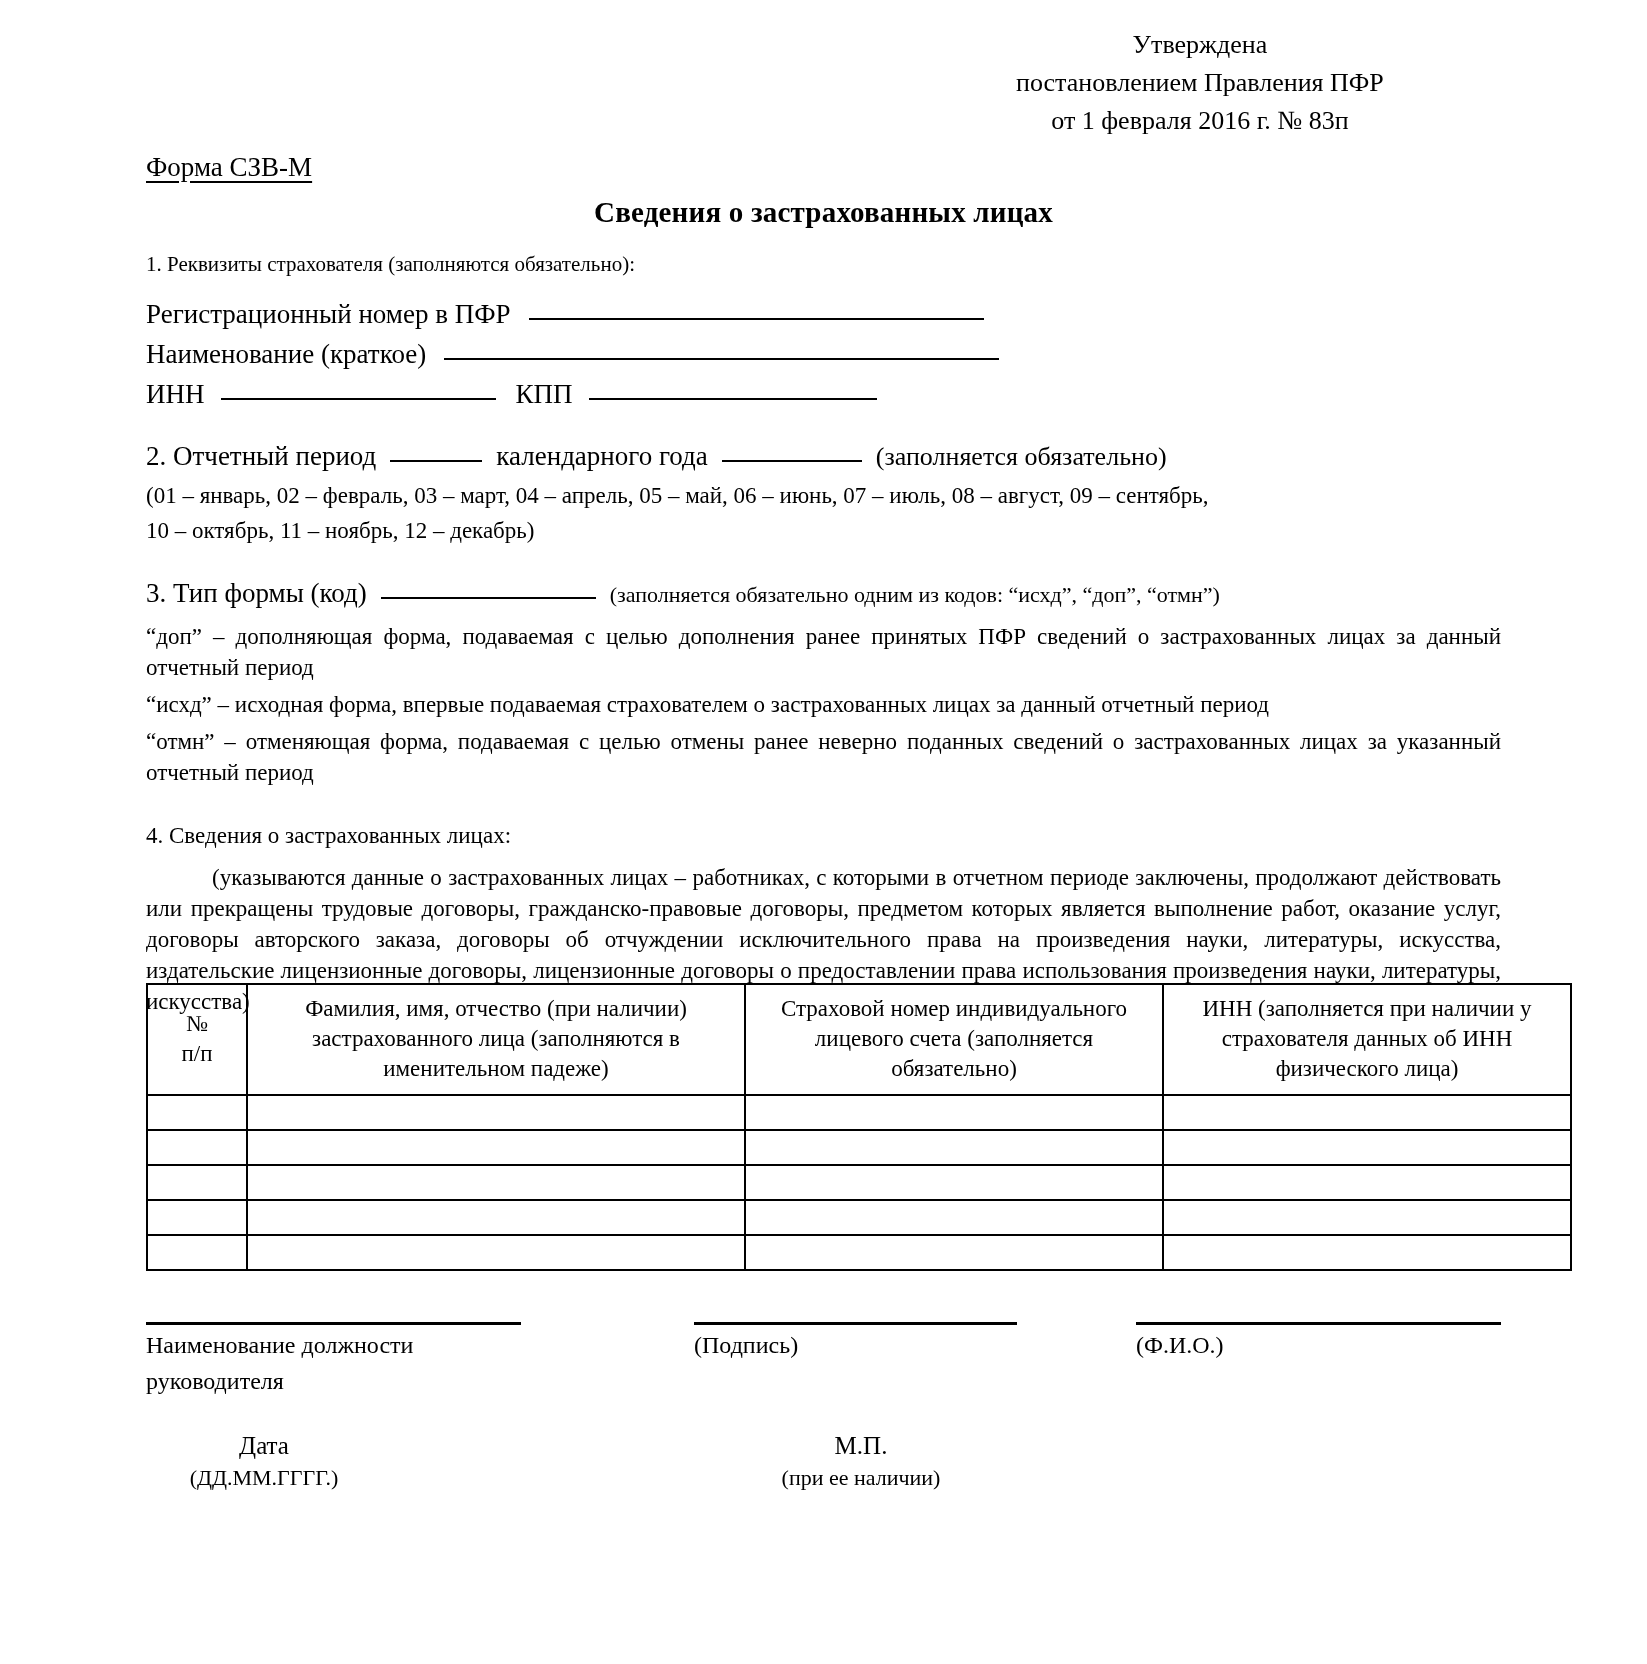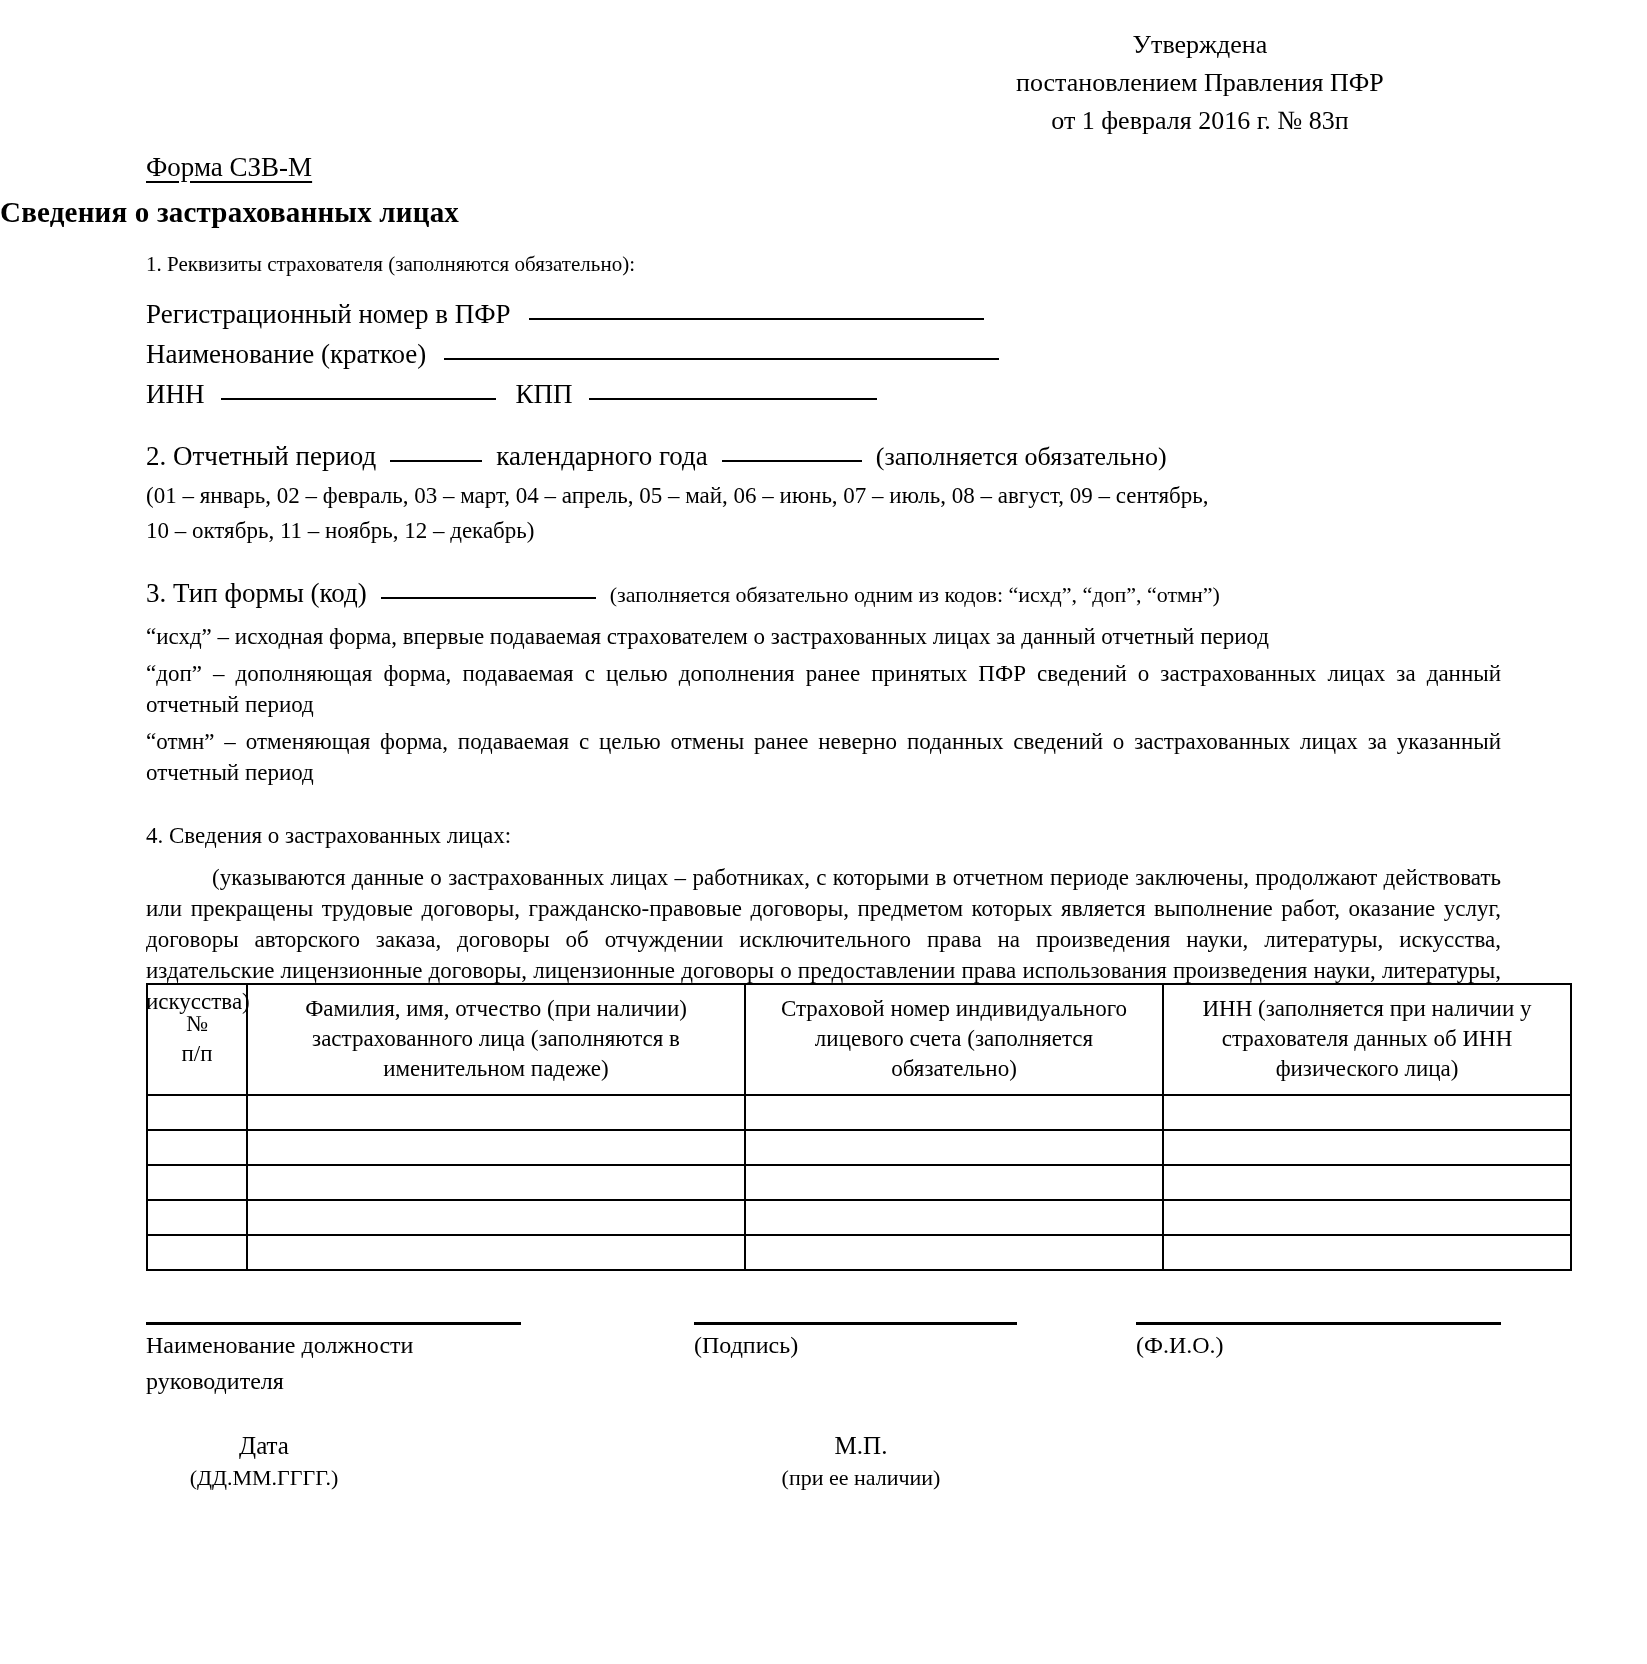--- a/index.html
+++ b/index.html
@@ -45,20 +45,21 @@
     text-decoration: underline;
     text-underline-offset: 5px;
   }
 
   
   .doc-title {
     position: absolute;
     left: 0;
     right: 0;
     top: 196px;
+    text-align: center;
     font-size: 29px;
     font-weight: bold;
     letter-spacing: 0.2px;
   }
 
   
   .content {
     position: absolute;
     left: 146px;
     top: 246px;
@@ -261,22 +262,22 @@
     </div>
     <div class="months-list">(01 – январь, 02 – февраль, 03 – март, 04 – апрель, 05 – май, 06 – июнь, 07 – июль, 08 – август, 09 – сентябрь,</div>
     <div class="months-list">10 – октябрь, 11 – ноябрь, 12 – декабрь)</div>
 
     <div class="sec3">
       <div class="sec3-head">
         <span class="field-label">3. Тип формы (код)</span>
         <span class="rule code"></span>
         <span class="sec3-note">(заполняется обязательно одним из кодов: “исхд”, “доп”, “отмн”)</span>
       </div>
+      <div class="code-desc">“доп” – дополняющая форма, подаваемая с целью дополнения ранее принятых ПФР сведений о застрахованных лицах за данный отчетный период</div>
       <div class="code-desc">“исхд” – исходная форма, впервые подаваемая страхователем о застрахованных лицах за данный отчетный период</div>
-      <div class="code-desc">“доп” – дополняющая форма, подаваемая с целью дополнения ранее принятых ПФР сведений о застрахованных лицах за данный отчетный период</div>
       <div class="code-desc">“отмн” – отменяющая форма, подаваемая с целью отмены ранее неверно поданных сведений о застрахованных лицах за указанный отчетный период</div>
     </div>
 
     <div class="sec4">
       <div class="sec4-head">4. Сведения о застрахованных лицах:</div>
       <div class="sec4-para">(указываются данные о застрахованных лицах – работниках, с которыми в отчетном периоде заключены, продолжают действовать или прекращены трудовые договоры, гражданско-правовые договоры, предметом которых является выполнение работ, оказание услуг, договоры авторского заказа, договоры об отчуждении исключительного права на произведения науки, литературы, искусства, издательские лицензионные договоры, лицензионные договоры о предоставлении права использования произведения науки, литературы, искусства)</div>
     </div>
 
   </div>
 

